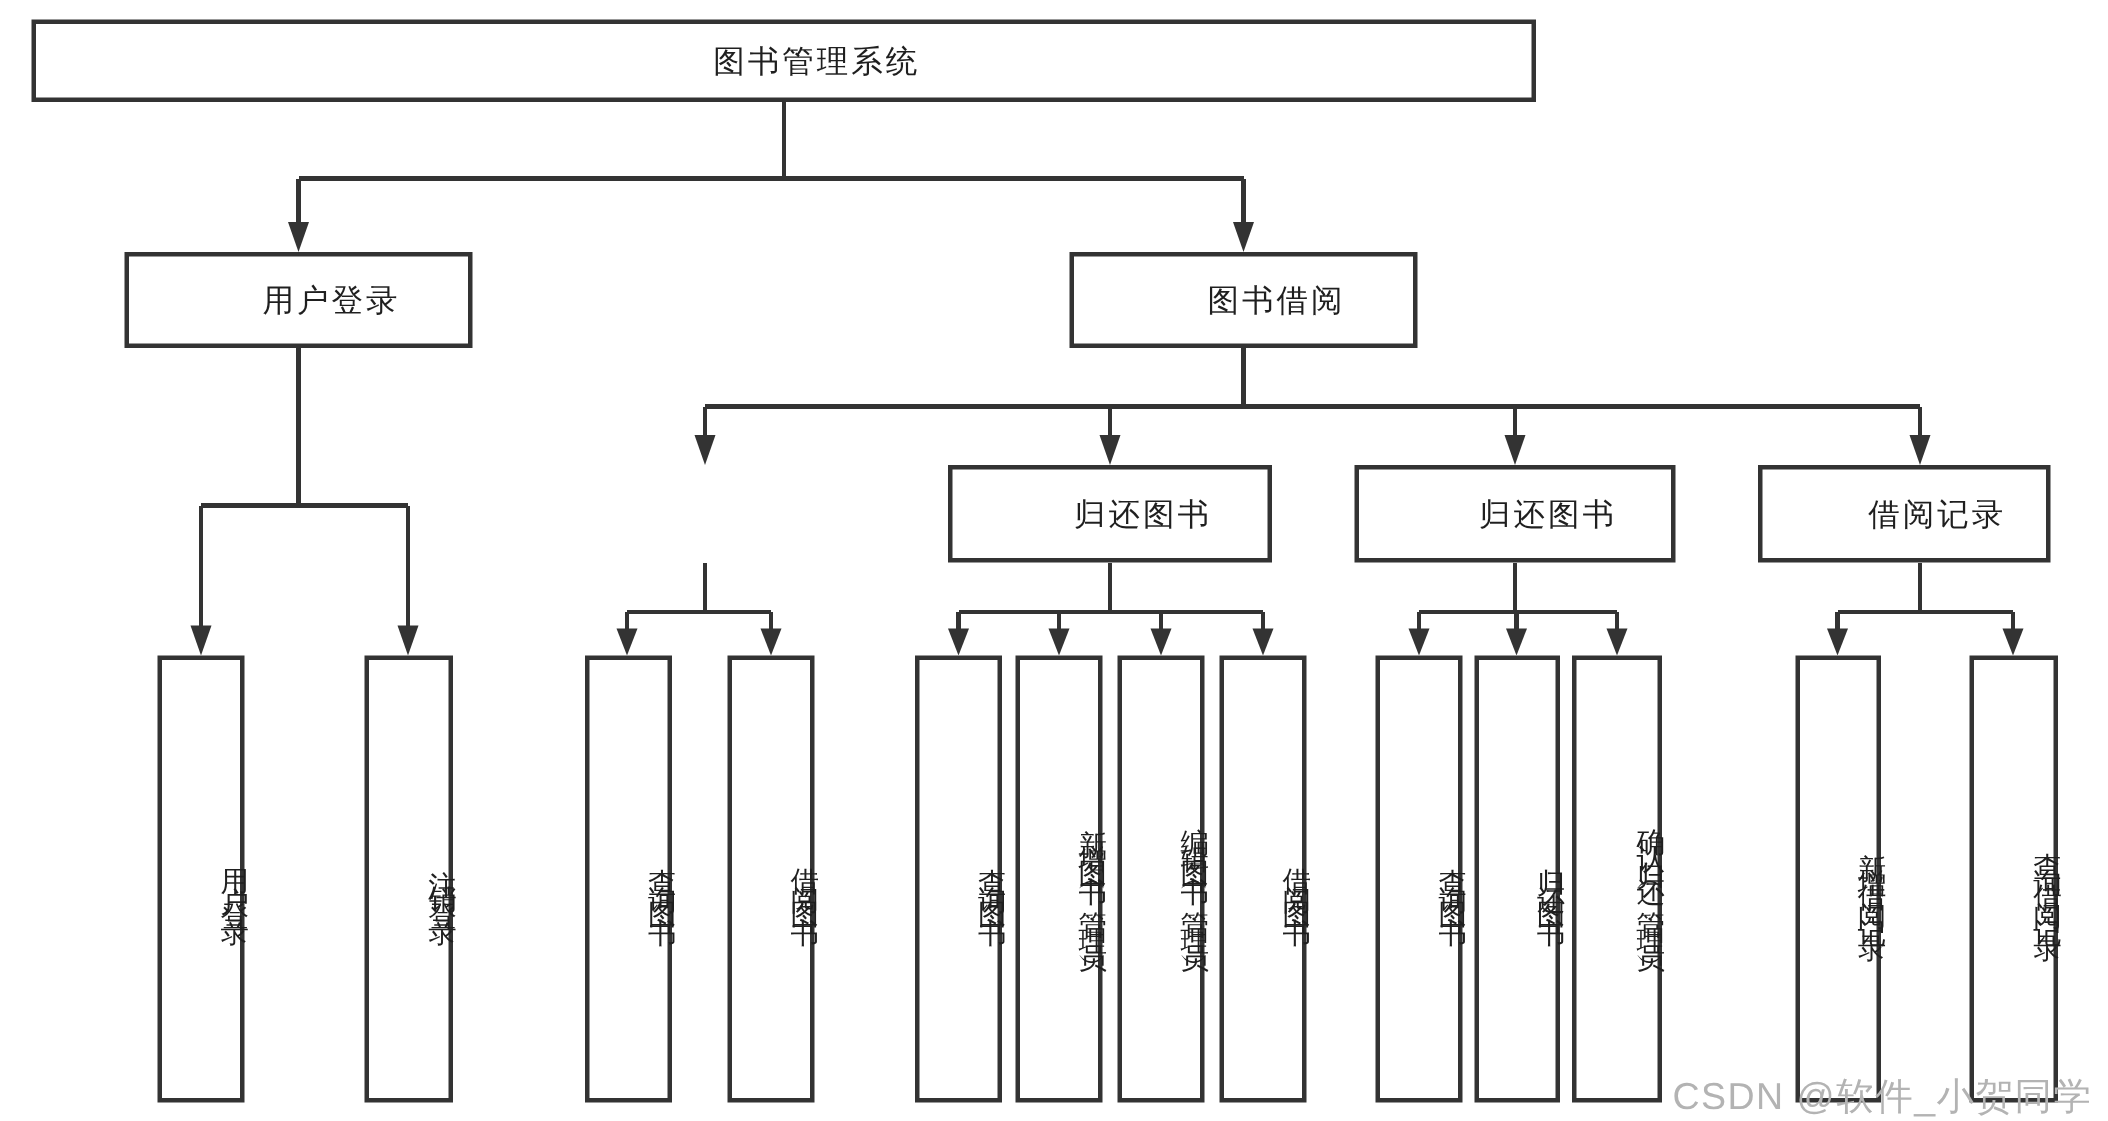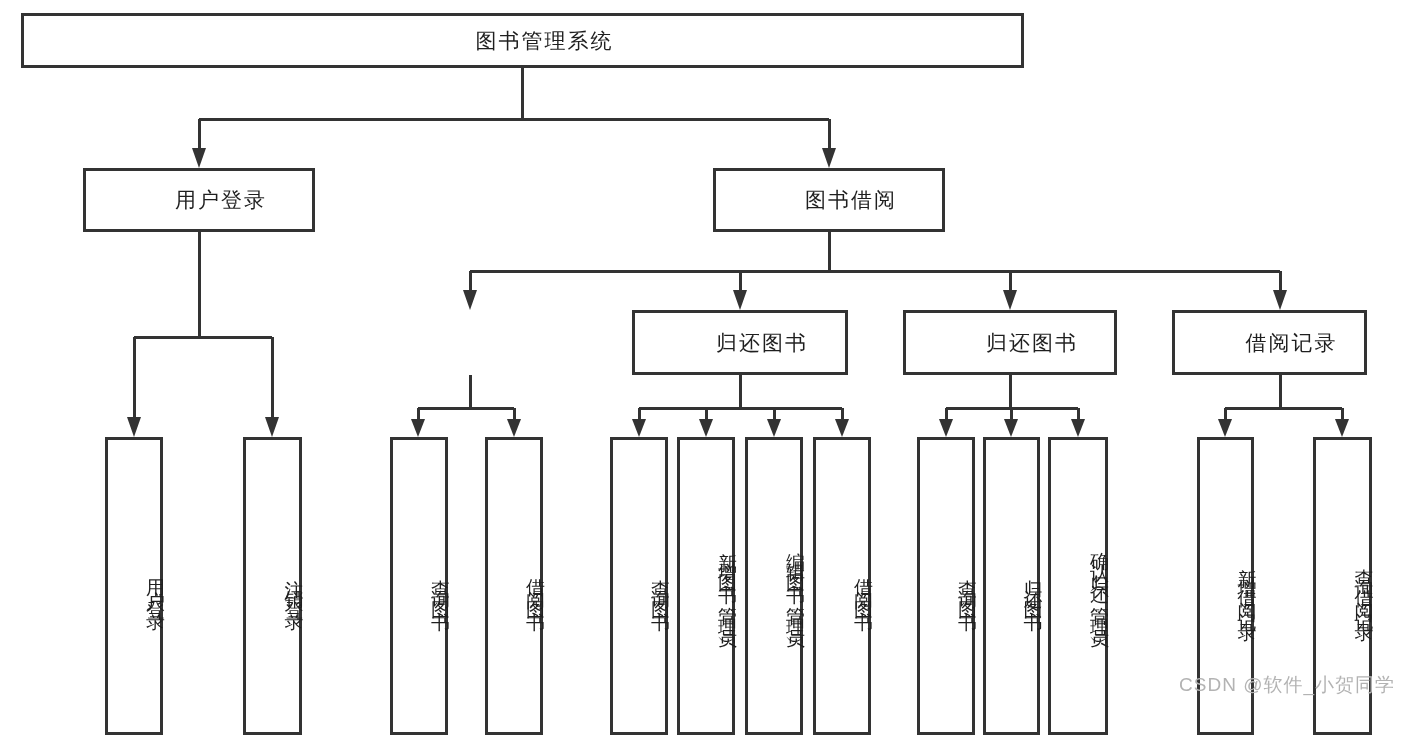--- a/index.html
+++ b/index.html
@@ -43,23 +43,23 @@
     text-orientation:mixed;
     font-size:19px;
     letter-spacing:11px;
     line-height:1;
     white-space:nowrap;
     color:var(--text);
   }
   .watermark{
     position:absolute;
     right:10px;
-    top:672px;
+    top:714px;
     z-index:3;
-    font-size:19px;
+    font-size:25px;
     letter-spacing:1px;
     color:var(--watermark);
     white-space:nowrap;
   }
 </style>
 </head>
 <body>
 
 <div class="stage">
 

